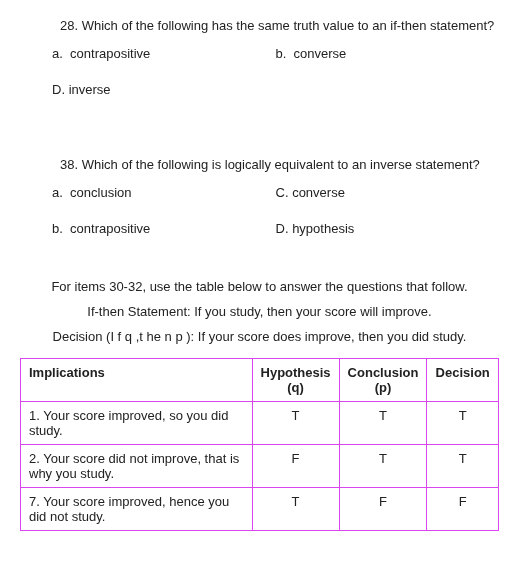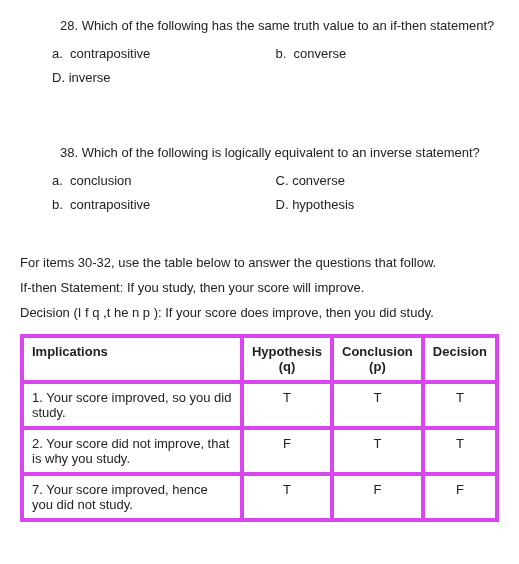--- a/index.html
+++ b/index.html
@@ -16,45 +16,46 @@
     }
     .question-text {
       margin-bottom: 8px;
       line-height: 1.5;
       margin-left: 40px;
     }
     .options {
       display: grid;
       grid-template-columns: 1fr 1fr;
       margin-left: 32px;
-      row-gap: 4px;
+      row-gap: 16px;
     }
     .option {
       line-height: 1.6;
     }
     .spacer {
       height: 18px;
     }
     .context-block {
       margin-bottom: 2px;
       line-height: 1.7;
+      text-align: center;
     }
     .context-block p {
       margin-bottom: 3px;
     }
     .italic { }
 
     table {
       border-collapse: collapse;
       width: 100%;
       margin-top: 10px;
       font-size: 13px;
     }
     th, td {
-      border: 4px solid #d946ef;
+      border: 1px solid #d946ef;
       padding: 6px 8px;
       vertical-align: top;
     }
     th {
       font-weight: bold;
       text-align: left;
       background: #fff;
     }
     .col-implications { width: 55%; }
     .col-hypothesis { width: 15%; text-align: center; }

